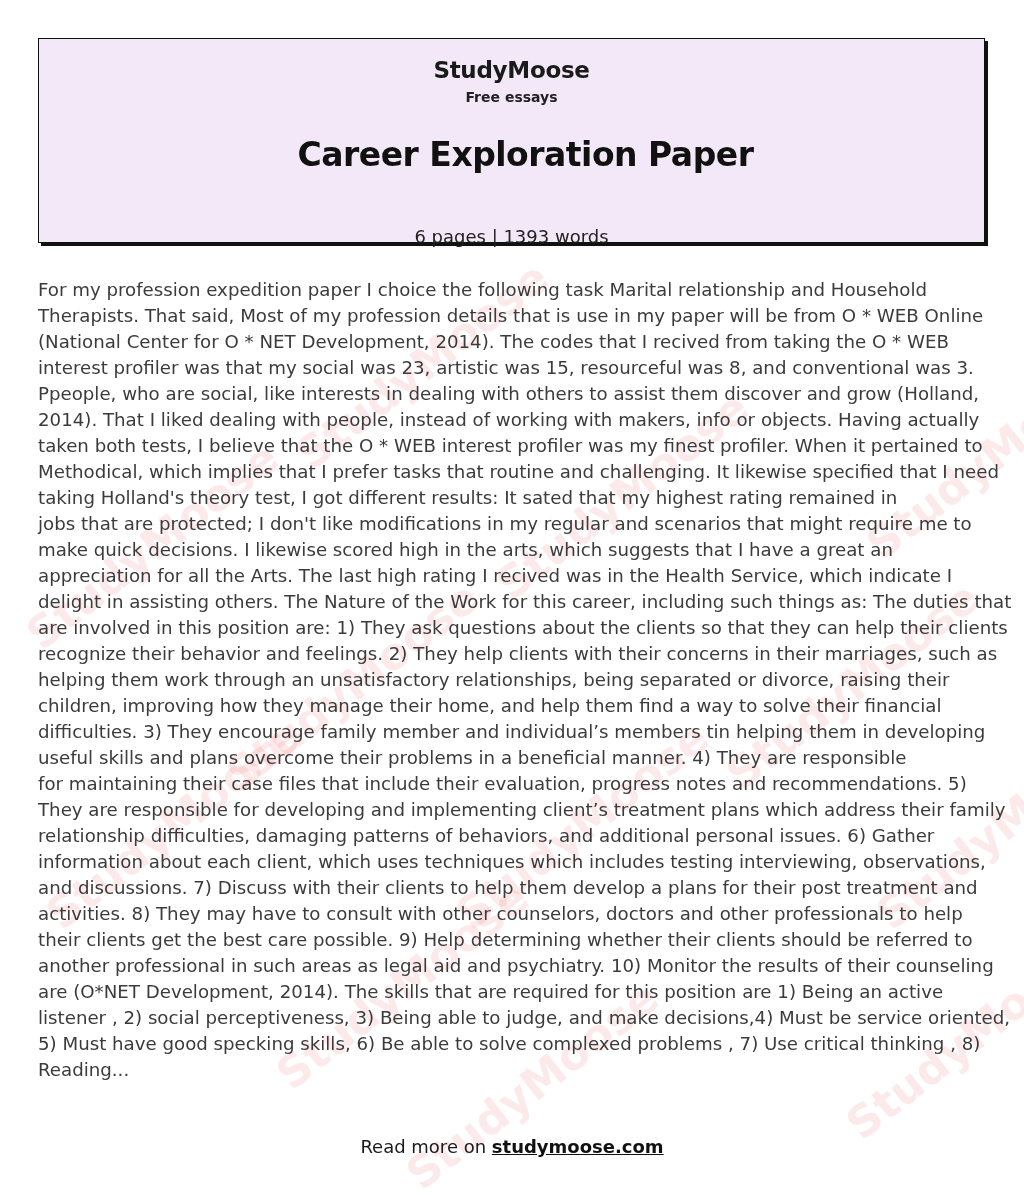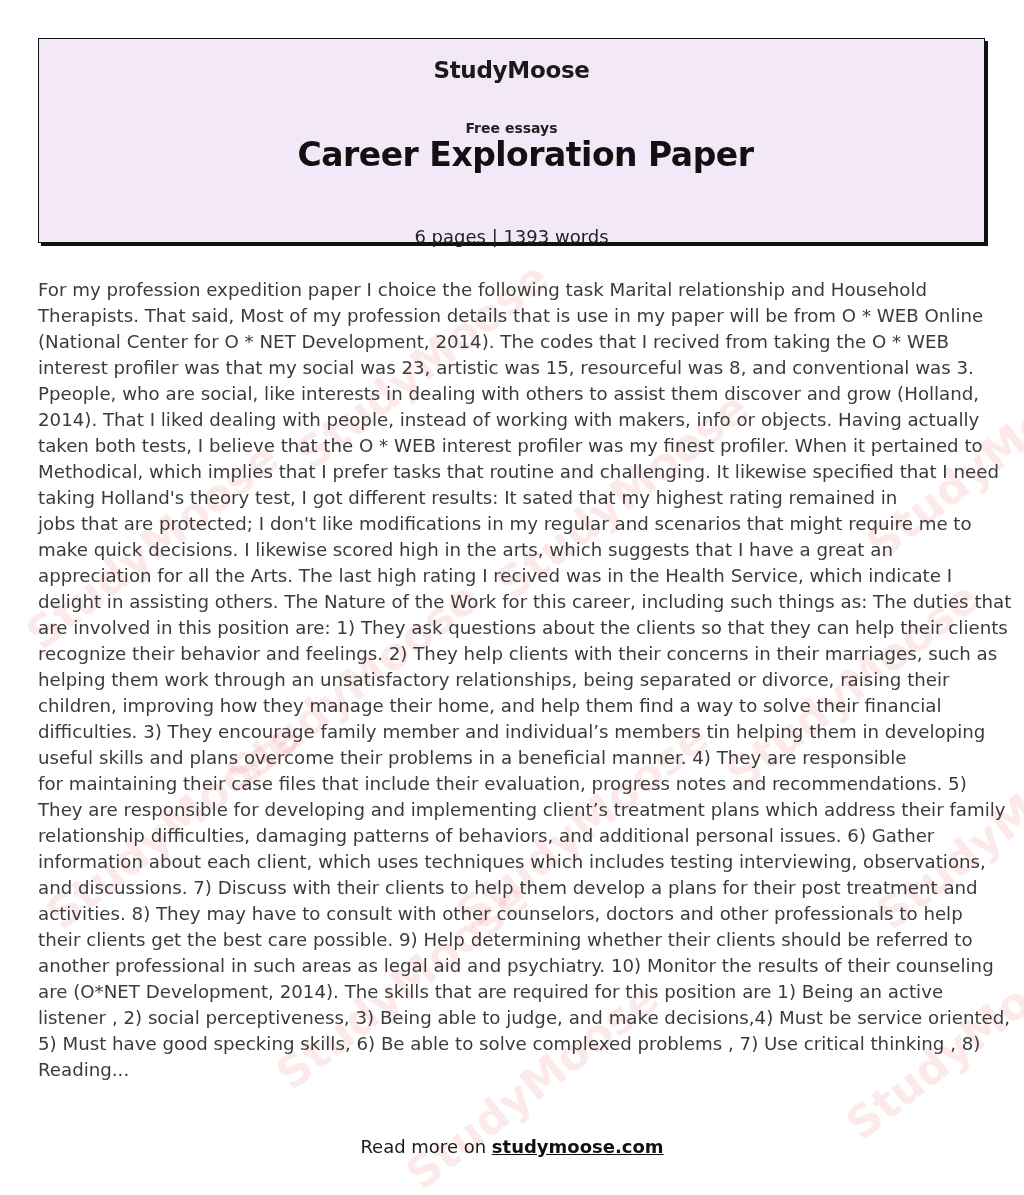--- a/index.html
+++ b/index.html
@@ -5,21 +5,21 @@
   html, body { margin: 0; padding: 0; background: #ffffff; }
   body { width: 1024px; height: 1195px; position: relative; overflow: hidden;
          font-family: "DejaVu Sans", sans-serif; color: #3a3a3a; }
   .header-box {
     position: absolute; left: 38px; top: 38px; width: 945px; height: 203px;
     background: #f3e8f7; border: 1px solid #111;
     box-shadow: 3px 3px 0 #111;
     text-align: center;
   }
   .brand { position: absolute; left: 0; right: 0; top: 18px; font-size: 23px; font-weight: bold; color: #1a1a1a; letter-spacing: -0.3px; }
-  .tagline { position: absolute; left: 0; right: 0; top: 50px; font-size: 14px; font-weight: bold; color: #222; margin-top: 31px; }
+  .tagline { position: absolute; left: 0; right: 0; top: 50px; font-size: 14px; font-weight: bold; color: #222; }
   .title { position: absolute; left: 0; right: 0; top: 96px; font-size: 33px; font-weight: bold; color: #111; letter-spacing: -0.5px; margin-left: 28px; }
   .meta { position: absolute; left: 0; right: 0; top: 161px; font-size: 18px; color: #222; margin-top: 26px; }
   .body-text {
     position: absolute; left: 38px; top: 277px; width: 950px;
     font-size: 18.2px; line-height: 26px; color: #3b3b3b;
   }
   .line { display: block; white-space: nowrap; }
   .watermarks { position: absolute; left: 0; top: 0; width: 1024px; height: 1195px; pointer-events: none; }
   .wm {
     position: absolute; font-size: 44px; font-weight: bold; color: rgba(235, 90, 90, 0.13);

